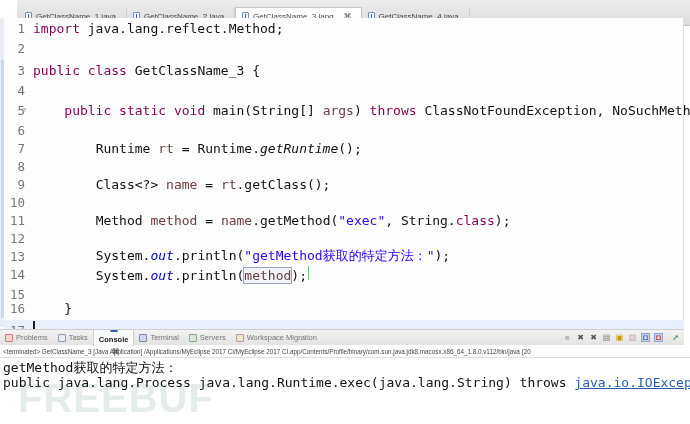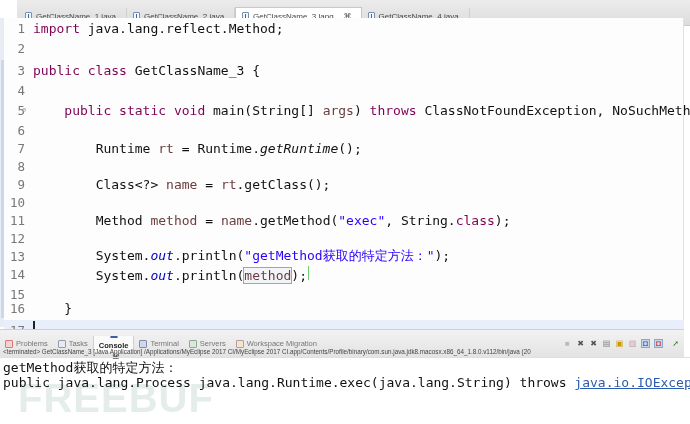--- a/index.html
+++ b/index.html
@@ -49,21 +49,21 @@
   .var { color: #6a3e3e; }
   .str { color: #2a00ff; }
   .sfield { color: #0000c0; font-style: italic; }
   .sm { font-style: italic; }
   .boxed { outline: 1px solid #9aa5bb; background: #f2f4f8; }
   .caret-bar { display: inline-block; width: 2px; height: 15px; background: #222; margin-left: 0px; }
   .green-caret { display:inline-block; width:1px; height:14px; background:#6fcf6f; margin-left:1px; }
 
   
   .viewbar {
-    position: absolute; left: 0; top: 329px; width: 684px; height: 28px;
+    position: absolute; left: 0; top: 329px; width: 684px; height: 16px;
     background: linear-gradient(#f2f2f2, #e3e3e3); border-top: 1px solid #cfcfcf;
     display: flex; align-items: center; font-family: "Liberation Sans", sans-serif; font-size: 7.5px; color: #777;
   }
   .vtab { display: flex; align-items: center; gap: 3px; padding: 0 5px; height: 16px; }
   .vtab.active { background: #fafafa; color: #222; font-weight: bold; border-left: 1px solid #d0d0d0; border-right: 1px solid #d0d0d0; flex-direction: column; }
   .vicon { width: 8px; height: 8px; border-radius: 1px; display: inline-block; }
   .toolbar { margin-left: auto; display: flex; gap: 4px; align-items: center; padding-right: 4px; }
   .tb { width: 9px; height: 9px; display: inline-flex; align-items: center; justify-content: center; font-size: 8px; color: #555; }
   .tb.sel { background: #c6d3ea; border: 1px solid #8fa6cf; }
 

